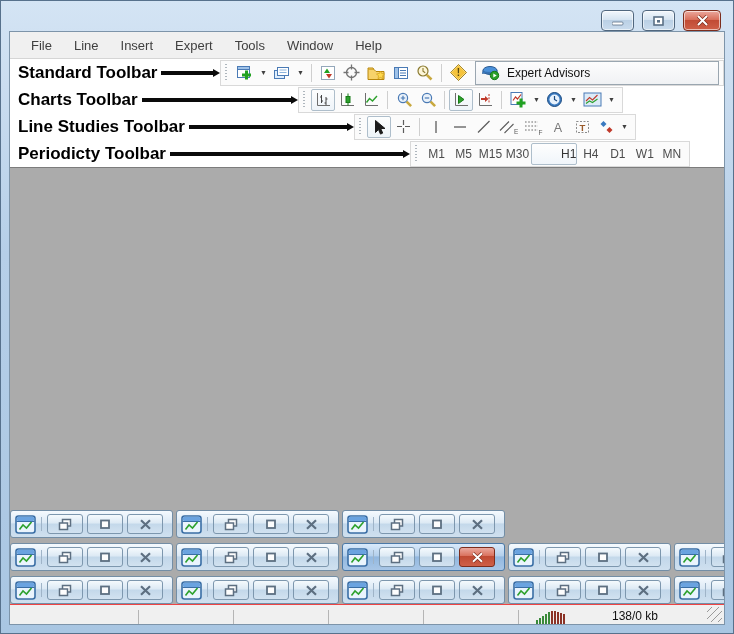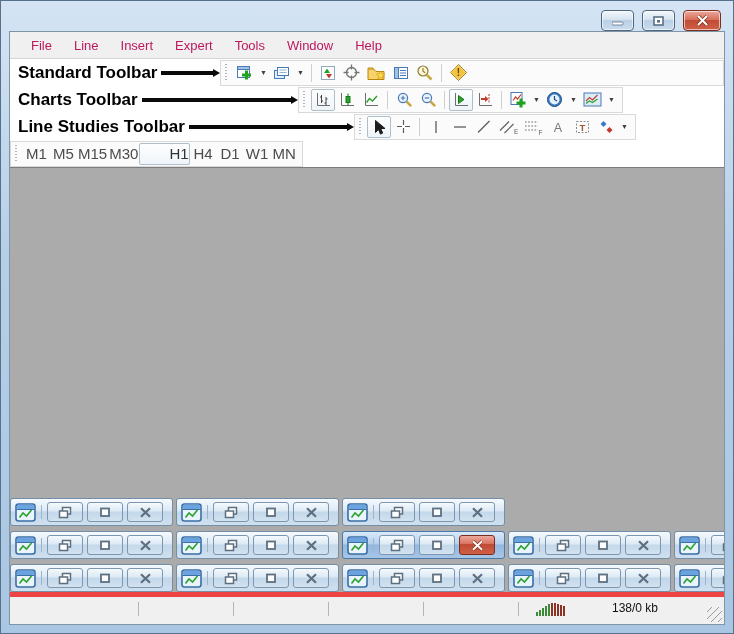--- a/index.html
+++ b/index.html
@@ -20,21 +20,21 @@
   .cap-btn.close { width:38px;
     background:linear-gradient(#eba99e,#d9705c 45%,#c04a33 46%,#cf6048);
     border-color:#7c2d1d; }
 
   
   .client { position:absolute; left:8px; right:8px; top:30px; bottom:8px;
     background:#fff; border:1px solid #7d94a9; display:flex; flex-direction:column; }
 
   .menubar { height:27px; background:#f0f0f0; border-bottom:1px solid #d5d5d5;
     display:flex; align-items:center; padding-left:10px; }
-  .menu-item { padding:4px 11px; font-size:13px; color:#be185d; cursor:default; }
+  .menu-item { padding:4px 11px; font-size:13px; color:#404040; cursor:default; }
 
   .toolbar-zone { background:#fff; }
   .tb-row { height:27px; display:flex; align-items:center; }
   .tb-head { display:flex; align-items:center; height:100%; flex:0 0 auto; }
   .tb-label { font-weight:700; font-size:17px; color:#000; white-space:nowrap; padding-left:8px; }
   .tb-line { flex:1; height:4px; background:#0a0a0a; margin-left:4px; min-width:18px; }
   .tb-arrowhead { width:0; height:0; border-left:7px solid #0a0a0a;
     border-top:4px solid transparent; border-bottom:4px solid transparent; }
   .toolbar { height:26px; display:flex; align-items:center;
     background:#fbfbfb; border:1px solid #d9d9d9; padding:0 4px 0 2px; }
@@ -45,39 +45,39 @@
   .tbtn { height:22px; min-width:24px; display:flex; align-items:center; justify-content:center;
     border:1px solid transparent; border-radius:2px; padding:0 2px; cursor:default; }
   .tbtn.selected { border-color:#aebecb; background:linear-gradient(#fdfefe,#eef4f9); }
   .tbtn .lbl { font-size:12px; color:#111; margin:0 4px 0 3px; white-space:nowrap; }
   .dd { font-size:7px; color:#404040; padding:0 3px; }
   .tsep { width:1px; height:18px; background:#cfcfcf; margin:0 4px; }
   .ea-btn { flex:1; height:24px; margin-left:4px; display:flex; align-items:center;
     border:1px solid #9aa6b0; background:linear-gradient(#fdfdfd,#f0f2f4); padding:0 6px; }
   .ea-btn .lbl { font-size:12px; color:#111; margin-left:6px; }
   .pbtn { height:22px; min-width:27px; display:flex; align-items:center; justify-content:center;
-    font-size:15px; color:#4c4c4c; border:1px solid transparent; border-radius:2px; }
+    font-size:12px; color:#4c4c4c; border:1px solid transparent; border-radius:2px; }
   .pbtn.selected { border-color:#aebecb; background:linear-gradient(#fefefe,#f0f5fa); color:#333;padding-left:29px; }
 
   
   .mdi { flex:1; background:#ababab; border-top:1px solid #7c7c7c; position:relative; overflow:hidden; }
   .min-rows { position:absolute; left:0; right:0; bottom:0; display:flex; flex-direction:column; gap:5px; }
   .min-row { display:flex; gap:3px; height:28px; }
   .min-win { flex:0 0 163px; height:28px; border:1px solid #738ea6; border-radius:3px;
     background:linear-gradient(#f5fafe,#dcE9f5 45%,#c2d7ea 50%,#cfe0ef);
     display:flex; align-items:center; padding:0 4px; gap:4px; }
   .min-win.active { background:linear-gradient(#d9eafb,#b4d0ec 45%,#92b8e0 50%,#a8c6e6); border-color:#4a79a8; }
   .mw-sep { width:1px; height:14px; background:#9fb4c8; margin:0 1px; }
   .mw-btn { flex:0 0 36px; height:20px; border:1px solid #7d97ae; border-radius:3px;
     display:flex; align-items:center; justify-content:center;
     background:linear-gradient(#f5fafd,#dcE9f4 45%,#c3d8ea 50%,#d2e2f0); }
   .mw-btn.red { background:linear-gradient(#eba99e,#d9705c 45%,#c04a33 46%,#cf6048); border-color:#7c2d1d; }
 
   
-  .statusbar { height:32px; background:#f0f0f0; border-top:5px solid #ef4444;
+  .statusbar { height:20px; background:#f0f0f0; border-top:1px solid #ef4444;
     position:relative; display:flex; align-items:center; }
   .sb-sep { position:absolute; top:5px; width:1px; height:14px; background:#b5b5b5; }
   .sb-signal { position:absolute; right:155px; top:4px; }
   .sb-text { position:absolute; right:66px; top:4px; font-size:12px; color:#111; }
   .sb-grip { position:absolute; right:2px; bottom:2px; width:15px; height:15px;
     background:repeating-linear-gradient(135deg,transparent 0 3px,#9a9a9a 3px 4px,transparent 4px 5px); }
 </style>
 </head>
 <body>
 
@@ -198,20 +198,31 @@
             <span class="tsep"></span>
             <div class="tbtn">
               <span style="display: flex;">
                 <svg width="19" height="19" viewBox="0 0 19 19">
                   <path d="M9.5 1.5l8 8-8 8-8-8z" fill="#f5c33b" stroke="#9a7a1a"></path>
                   <path d="M9.5 1.5l8 8-8 8-8-8z" fill="none" stroke="#fbe49a" stroke-width=".8" transform="translate(0,.9) scale(.9) translate(1,0)"></path>
                   <text x="9.5" y="13.4" font-size="10" font-weight="bold" text-anchor="middle" fill="#5a4a10">!</text>
                 </svg>
               </span>
             </div>
+            <div class="ea-btn">
+              <span style="display: flex;">
+                <svg width="19" height="17" viewBox="0 0 19 17">
+                  <ellipse cx="8" cy="6.5" rx="7" ry="4" fill="#4a90d9" stroke="#2a5a90"></ellipse>
+                  <path d="M1 6.5C1 9 15 9 15 6.5L16 9.5H0z" fill="#3a7ac0" stroke="#2a5a90" stroke-width=".5"></path>
+                  <circle cx="12.5" cy="11.5" r="4.2" fill="#2da12d" stroke="#177a17"></circle>
+                  <path d="M11.3 9.4l3.4 2.1-3.4 2.1z" fill="#fff"></path>
+                </svg>
+              </span>
+              <span class="lbl">Expert Advisors</span>
+            </div>
           </div>
       </div>
       <div class="tb-row">
         <div class="tb-head" style="width:288px">
           <span class="tb-label">Charts Toolbar</span>
           <span class="tb-line"></span>
           <span class="tb-arrowhead"></span>
         </div>
         <div class="toolbar" id="tb-charts">
             <span class="grip"></span>
@@ -395,20 +406,25 @@
                 <svg width="17" height="16" viewBox="0 0 17 16">
                   <path d="M5.5 2l3 3-3 3-3-3z" fill="#3a7ac0"></path>
                   <path d="M11.5 8l3 3-3 3-3-3z" fill="#c03a2b"></path>
                 </svg>
               </span>
             </div>
             <span class="dd">▼</span>
           </div>
       </div>
       <div class="tb-row">
+        <div class="tb-head" style="width:400px">
+          <span class="tb-label">Periodicty Toolbar</span>
+          <span class="tb-line"></span>
+          <span class="tb-arrowhead"></span>
+        </div>
         <div class="toolbar" id="tb-period">
             <span class="grip"></span>
             <div class="pbtn">M1</div>
             <div class="pbtn">M5</div>
             <div class="pbtn">M15</div>
             <div class="pbtn">M30</div>
             <div class="pbtn selected">H1</div>
             <div class="pbtn">H4</div>
             <div class="pbtn">D1</div>
             <div class="pbtn">W1</div>

